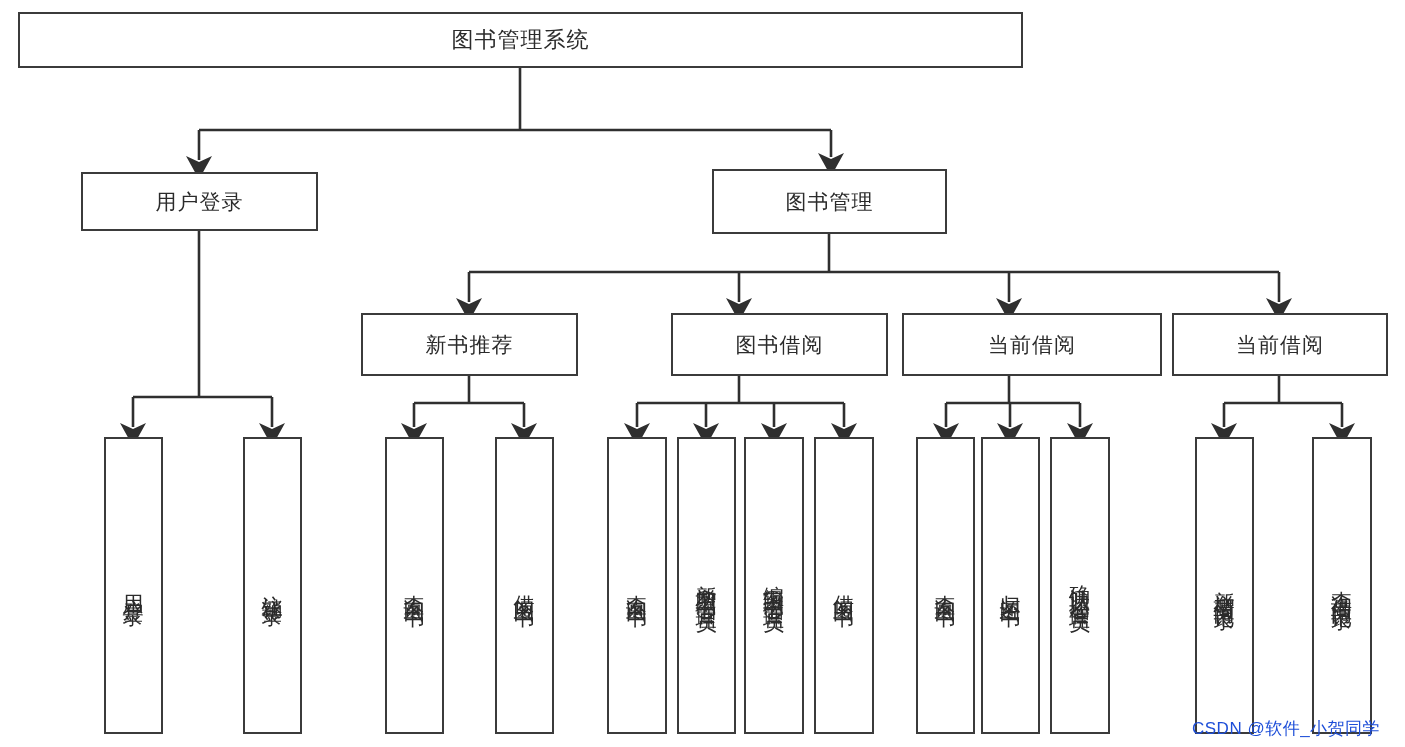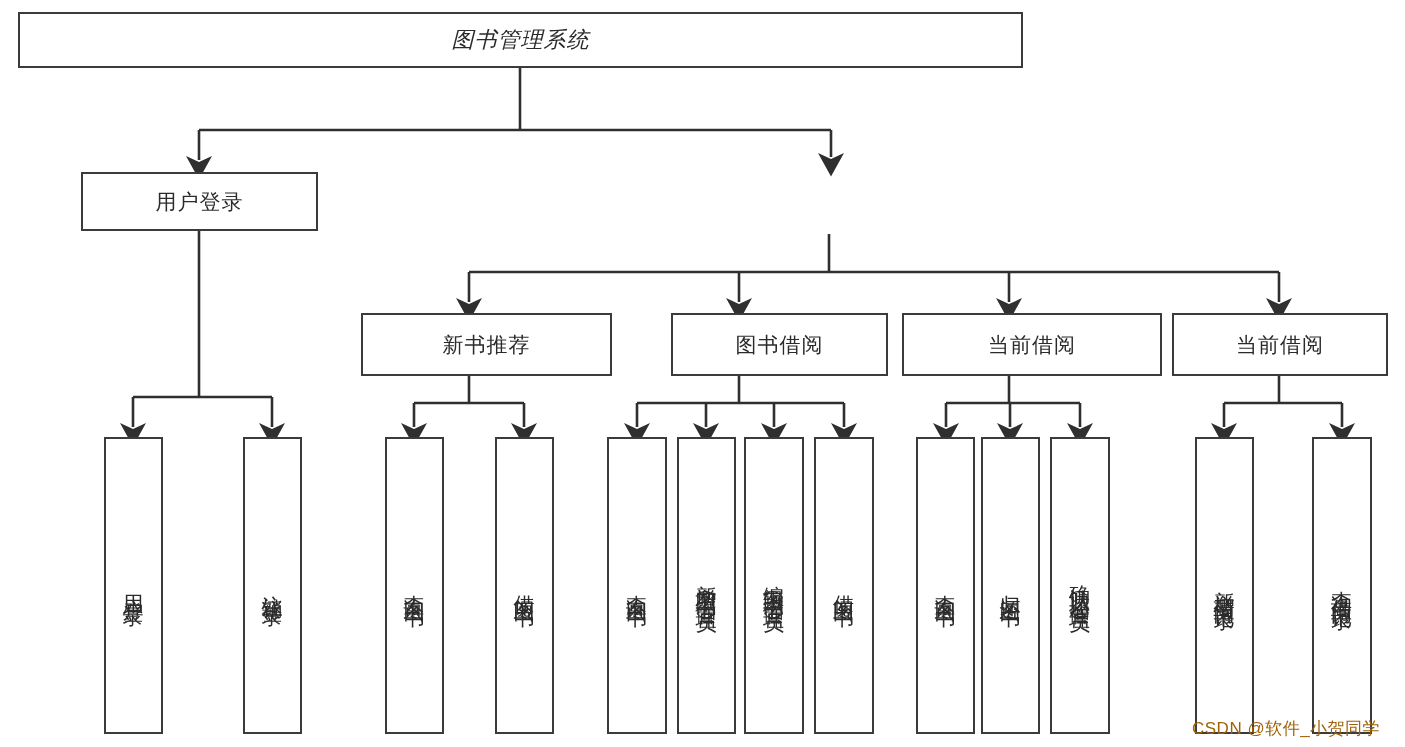--- a/index.html
+++ b/index.html
@@ -32,21 +32,21 @@
     padding:4px 0;
   }
   .node.v .vtxt{
     writing-mode:vertical-rl;
     text-orientation:upright;
     display:block;
   }
   #title-node{font-size:22px;}
   .watermark{
     position:absolute;
-    color:#a16207;
+    color:#1d4ed8;
     font-size:17px;
     white-space:nowrap;
     letter-spacing:0.5px;
     pointer-events:none;
   }
 </style>
 </head>
 <body>
 
 <div id="stage">
@@ -94,26 +94,27 @@
       <path d="M1010,403 L1010,427" marker-end="url(#arw)"></path>
       <path d="M1080,403 L1080,427" marker-end="url(#arw)"></path>
 
       <path d="M1279,376 L1279,403"></path>
       <path d="M1224,403 L1342,403"></path>
       <path d="M1224,403 L1224,427" marker-end="url(#arw)"></path>
       <path d="M1342,403 L1342,427" marker-end="url(#arw)"></path>
     </g>
   </svg>
 
-  <div class="node h" id="title-node" style="left:18px;top:12px;width:1005px;height:56px;font-style:italic;">图书管理系统</div>
+  <div class="node h" id="title-node" style="left:18px;top:12px;width:1005px;height:56px;">图书管理系统</div>
 
   <div class="node h" style="left:81px;top:172px;width:237px;height:59px;">用户登录</div>
 
+  <div class="node h" style="left:712px;top:169px;width:235px;height:65px;">图书管理</div>
 
-  <div class="node h" style="left:361px;top:313px;width:251px;height:63px;">新书推荐</div>
+  <div class="node h" style="left:361px;top:313px;width:217px;height:63px;">新书推荐</div>
 
   <div class="node h" style="left:632px;top:313px;width:217px;height:63px;margin-left:39px;">图书借阅</div>
 
   <div class="node h" style="left:902px;top:313px;width:260px;height:63px;">当前借阅</div>
 
   <div class="node h" style="left:1172px;top:313px;width:216px;height:63px;">当前借阅</div>
 
   <div class="node v" style="left:104px;top:437px;width:59px;height:297px;">
     <span class="vtxt">用户登录</span>
   </div>

